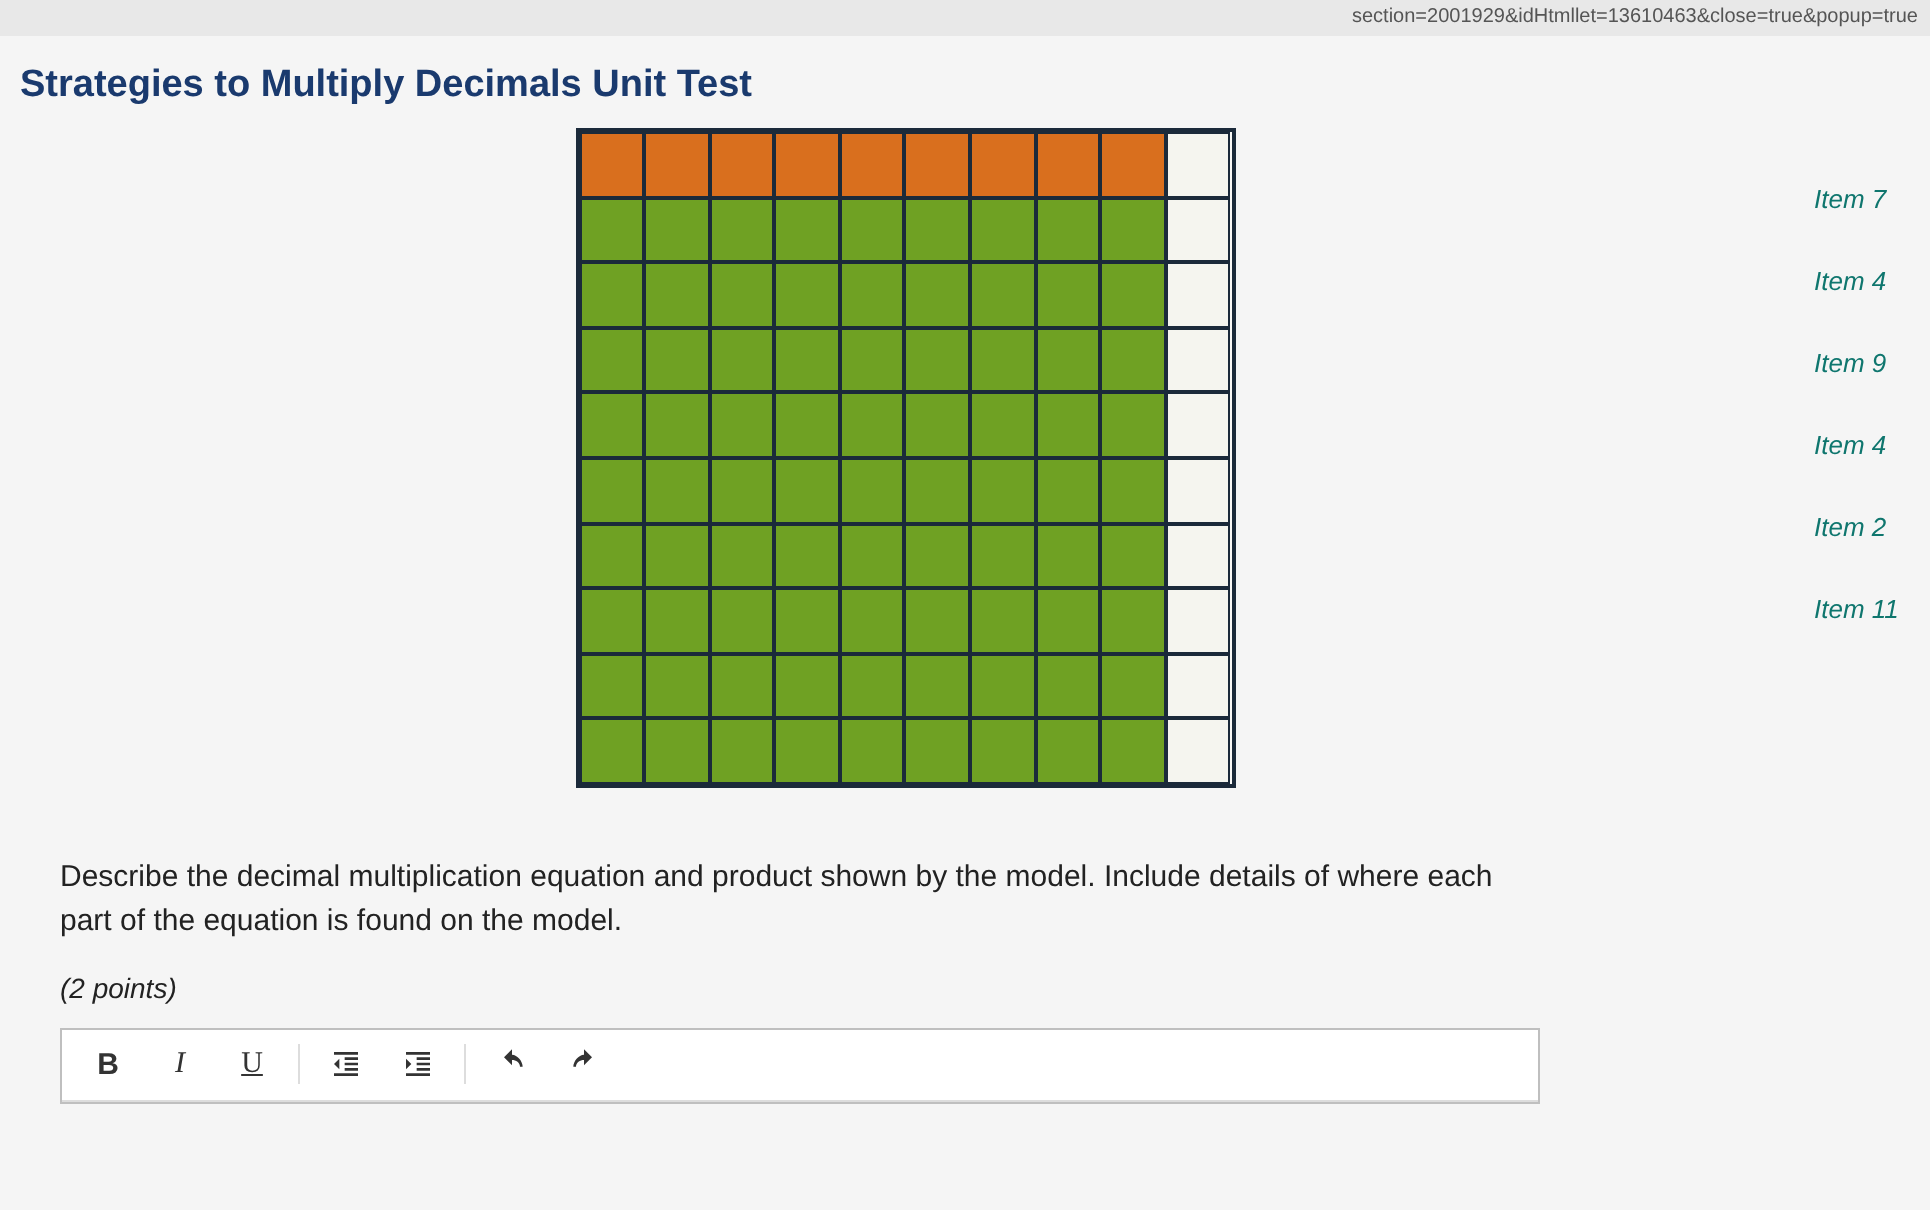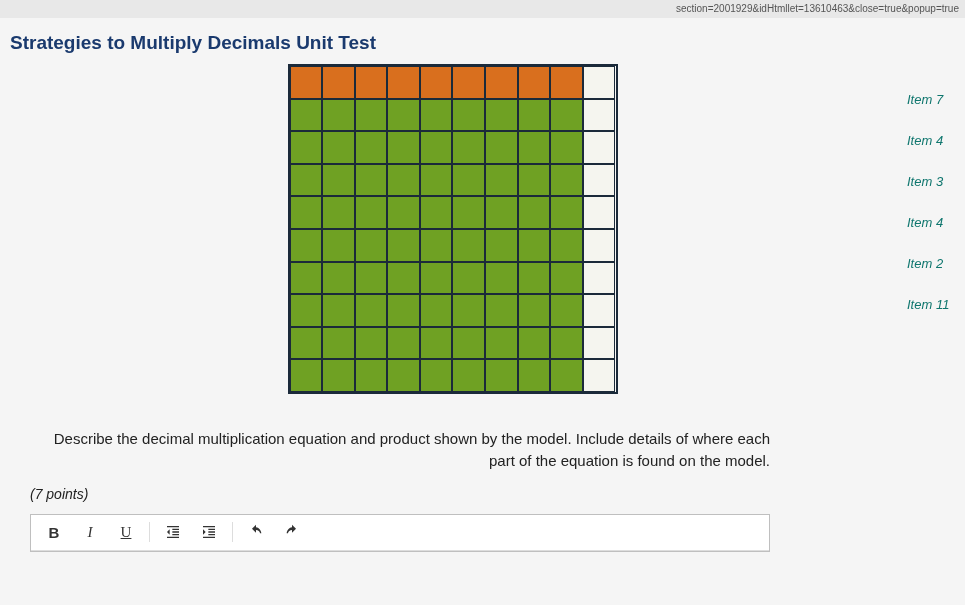--- a/index.html
+++ b/index.html
@@ -61,21 +61,20 @@
     }
     .orange { background: #d96f1e; }
     .green  { background: #6fa123; }
     .blank  { background: #f5f5ef; }
     .question-text {
       color: #222;
       font-size: 15px;
       line-height: 1.45;
       padding: 0 10px 0 10px;
       max-width: 760px;
-      text-align: right;
     }
     .points {
       color: #222;
       font-size: 14px;
       font-style: italic;
       padding: 14px 10px 12px 10px;
     }
     .editor {
       margin: 0 10px 0 10px;
       border: 1px solid #bfbfbf;
@@ -235,21 +234,21 @@
           <div class="cell green"></div>
           <div class="cell green"></div>
           <div class="cell green"></div>
           <div class="cell green"></div>
           <div class="cell green"></div>
           <div class="cell blank"></div>
         </div>
     </div>
 
     <div class="question-text">Describe the decimal multiplication equation and product shown by the model. Include details of where each part of the equation is found on the model.</div>
-    <div class="points">(7 points)</div>
+    <div class="points">(2 points)</div>
 
     <div class="editor">
       <div class="toolbar">
         <div class="tb-btn tb-bold">B</div>
         <div class="tb-btn tb-italic">I</div>
         <div class="tb-btn tb-underline">U</div>
         <div class="tb-sep"></div>
         <div class="tb-btn">
           <svg class="ico" viewBox="0 0 24 24">
             <path fill="#333" d="M3 3h18v2H3V3zm8 4h10v2H11V7zm0 4h10v2H11v-2zm0 4h10v2H11v-2zM3 19h18v2H3v-2zM7 8l-4 4 4 4V8z"></path>
@@ -272,18 +271,18 @@
           </svg>
         </div>
       </div>
     </div>
 
   </div>
 
   <div class="side-list" id="side-list">
       <div class="side-item">Item 7</div>
       <div class="side-item">Item 4</div>
-      <div class="side-item">Item 3</div>
+      <div class="side-item">Item 9</div>
       <div class="side-item">Item 4</div>
       <div class="side-item">Item 2</div>
       <div class="side-item">Item 11</div>
     </div>
 </div>
 
 </body></html>

